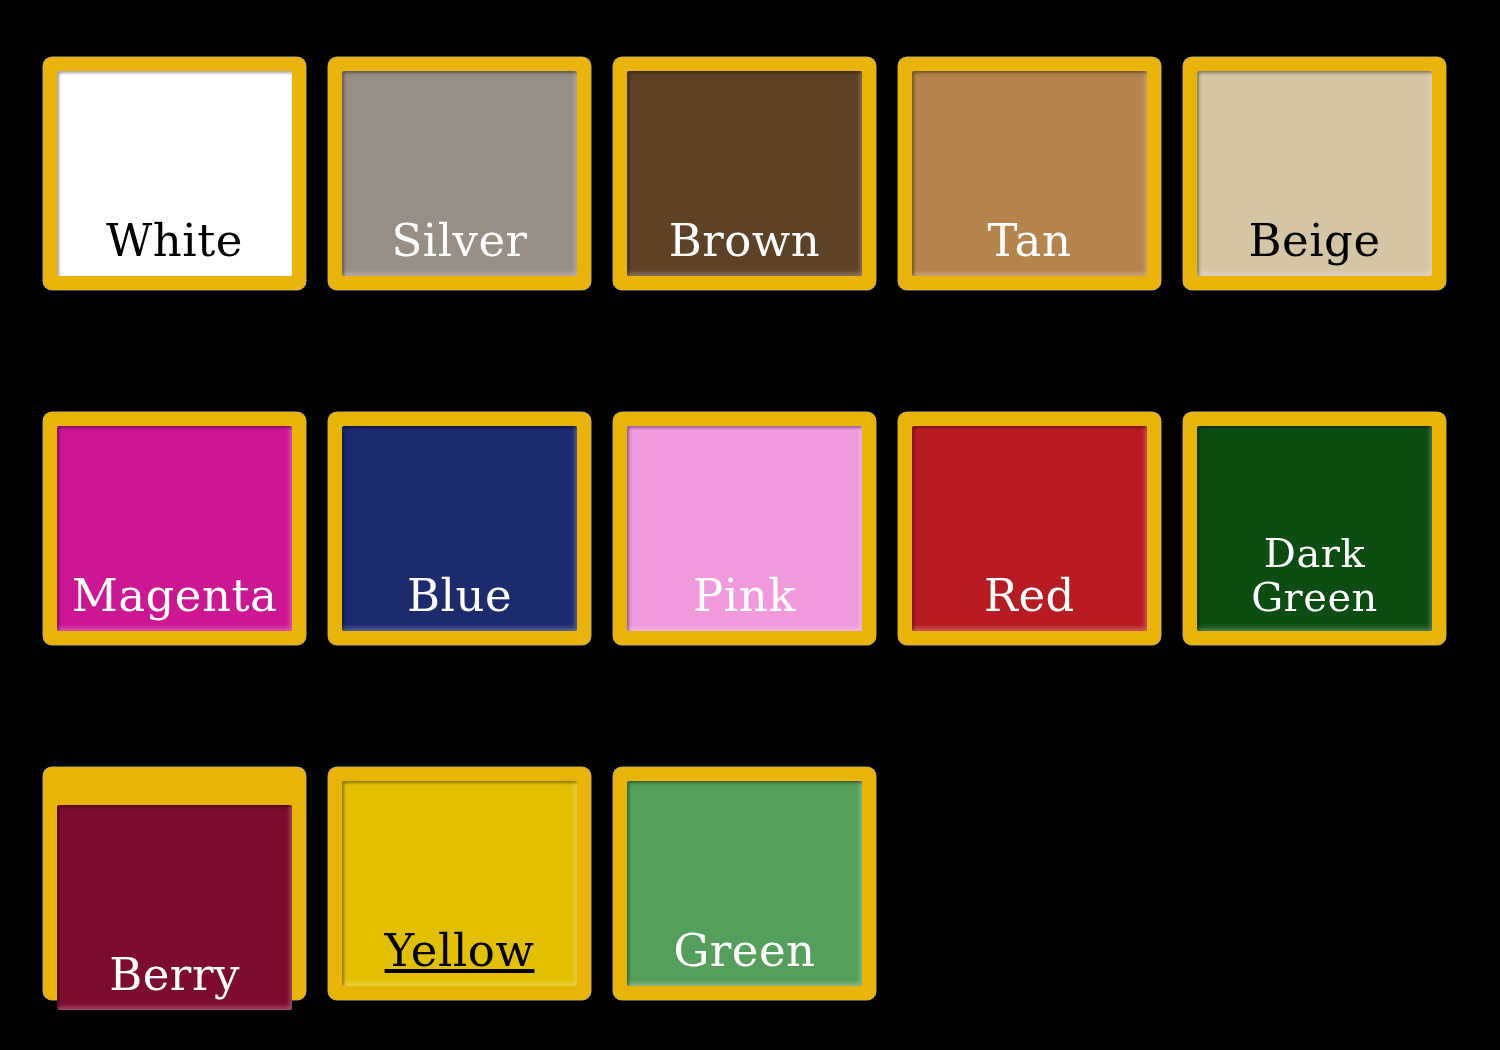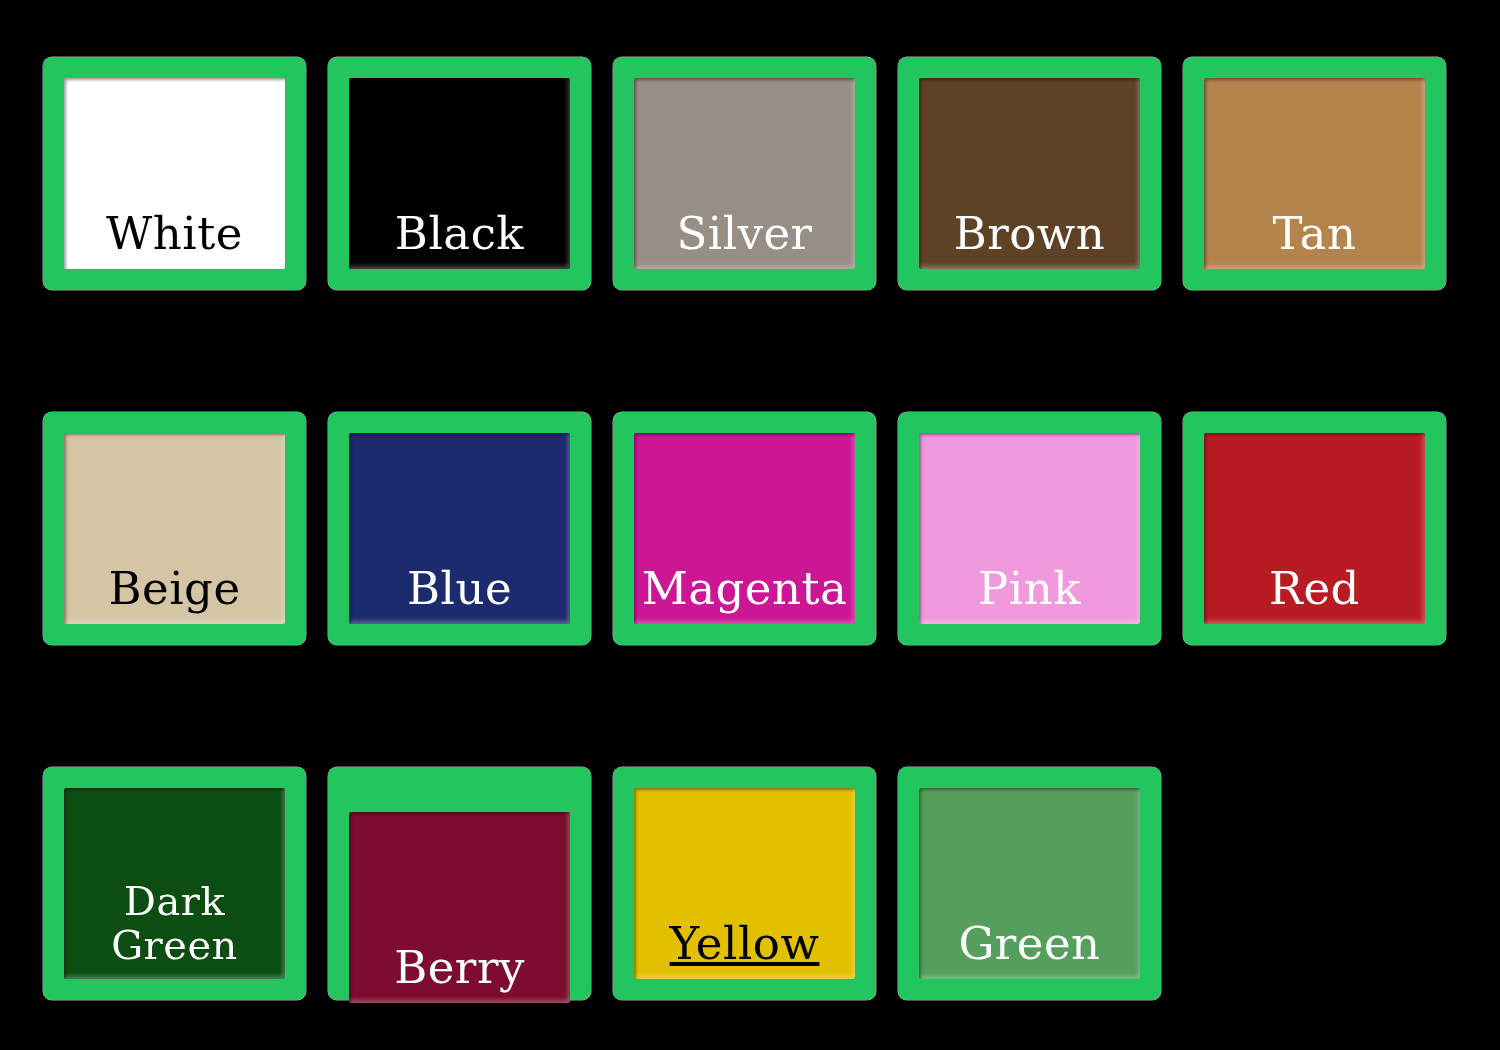--- a/index.html
+++ b/index.html
@@ -32,23 +32,23 @@
     grid-template-columns: repeat(5, 263px);
     grid-template-rows: repeat(3, 233px);
     column-gap: 22px;
     row-gap: 122px;
   }
 
   
   .swatch {
     position: relative;
     box-sizing: border-box;
-    background: #22c55e;
+    background: #eab308;
     border-radius: 9px;
-    padding: 21px;
+    padding: 14px;
     box-shadow: 0 0 0 0.5px rgba(255,255,255,0.65);
   }
 
   
   .swatch-face {
     position: relative;
     width: 100%;
     height: 100%;
     box-sizing: border-box;
     border-radius: 2px;
@@ -85,52 +85,47 @@
 <body>
 
 <div id="palette-board">
   <div class="swatch-grid">
       <div class="swatch">
         <div class="swatch-face" style="background: rgb(255, 255, 255);">
           <span class="swatch-label" style="color: rgb(0, 0, 0);">White</span>
         </div>
       </div>
       <div class="swatch">
-        <div class="swatch-face" style="background: rgb(0, 0, 0);">
-          <span class="swatch-label" style="color: rgb(255, 255, 255);">Black</span>
-        </div>
-      </div>
-      <div class="swatch">
         <div class="swatch-face" style="background: rgb(151, 142, 133);">
           <span class="swatch-label" style="color: rgb(255, 255, 255);">Silver</span>
         </div>
       </div>
       <div class="swatch">
         <div class="swatch-face" style="background: rgb(93, 66, 37);">
           <span class="swatch-label" style="color: rgb(255, 255, 255);">Brown</span>
         </div>
       </div>
       <div class="swatch">
         <div class="swatch-face" style="background: rgb(181, 131, 76);">
           <span class="swatch-label" style="color: rgb(255, 255, 255);">Tan</span>
         </div>
       </div>
       <div class="swatch">
         <div class="swatch-face" style="background: rgb(212, 197, 165);">
           <span class="swatch-label" style="color: rgb(0, 0, 0);">Beige</span>
         </div>
       </div>
       <div class="swatch">
-        <div class="swatch-face" style="background: rgb(28, 42, 110);">
-          <span class="swatch-label" style="color: rgb(255, 255, 255);">Blue</span>
+        <div class="swatch-face" style="background: rgb(204, 22, 148);">
+          <span class="swatch-label" style="color: rgb(255, 255, 255);">Magenta</span>
         </div>
       </div>
       <div class="swatch">
-        <div class="swatch-face" style="background: rgb(204, 22, 148);">
-          <span class="swatch-label" style="color: rgb(255, 255, 255);">Magenta</span>
+        <div class="swatch-face" style="background: rgb(28, 42, 110);">
+          <span class="swatch-label" style="color: rgb(255, 255, 255);">Blue</span>
         </div>
       </div>
       <div class="swatch">
         <div class="swatch-face" style="background: rgb(240, 153, 221); justify-content: flex-end;">
           <span class="swatch-label" style="color: rgb(255, 255, 255);">Pink</span>
         </div>
       </div>
       <div class="swatch">
         <div class="swatch-face" style="background: rgb(184, 28, 34); justify-content: center;">
           <span class="swatch-label" style="color: rgb(255, 255, 255);">Red</span>

